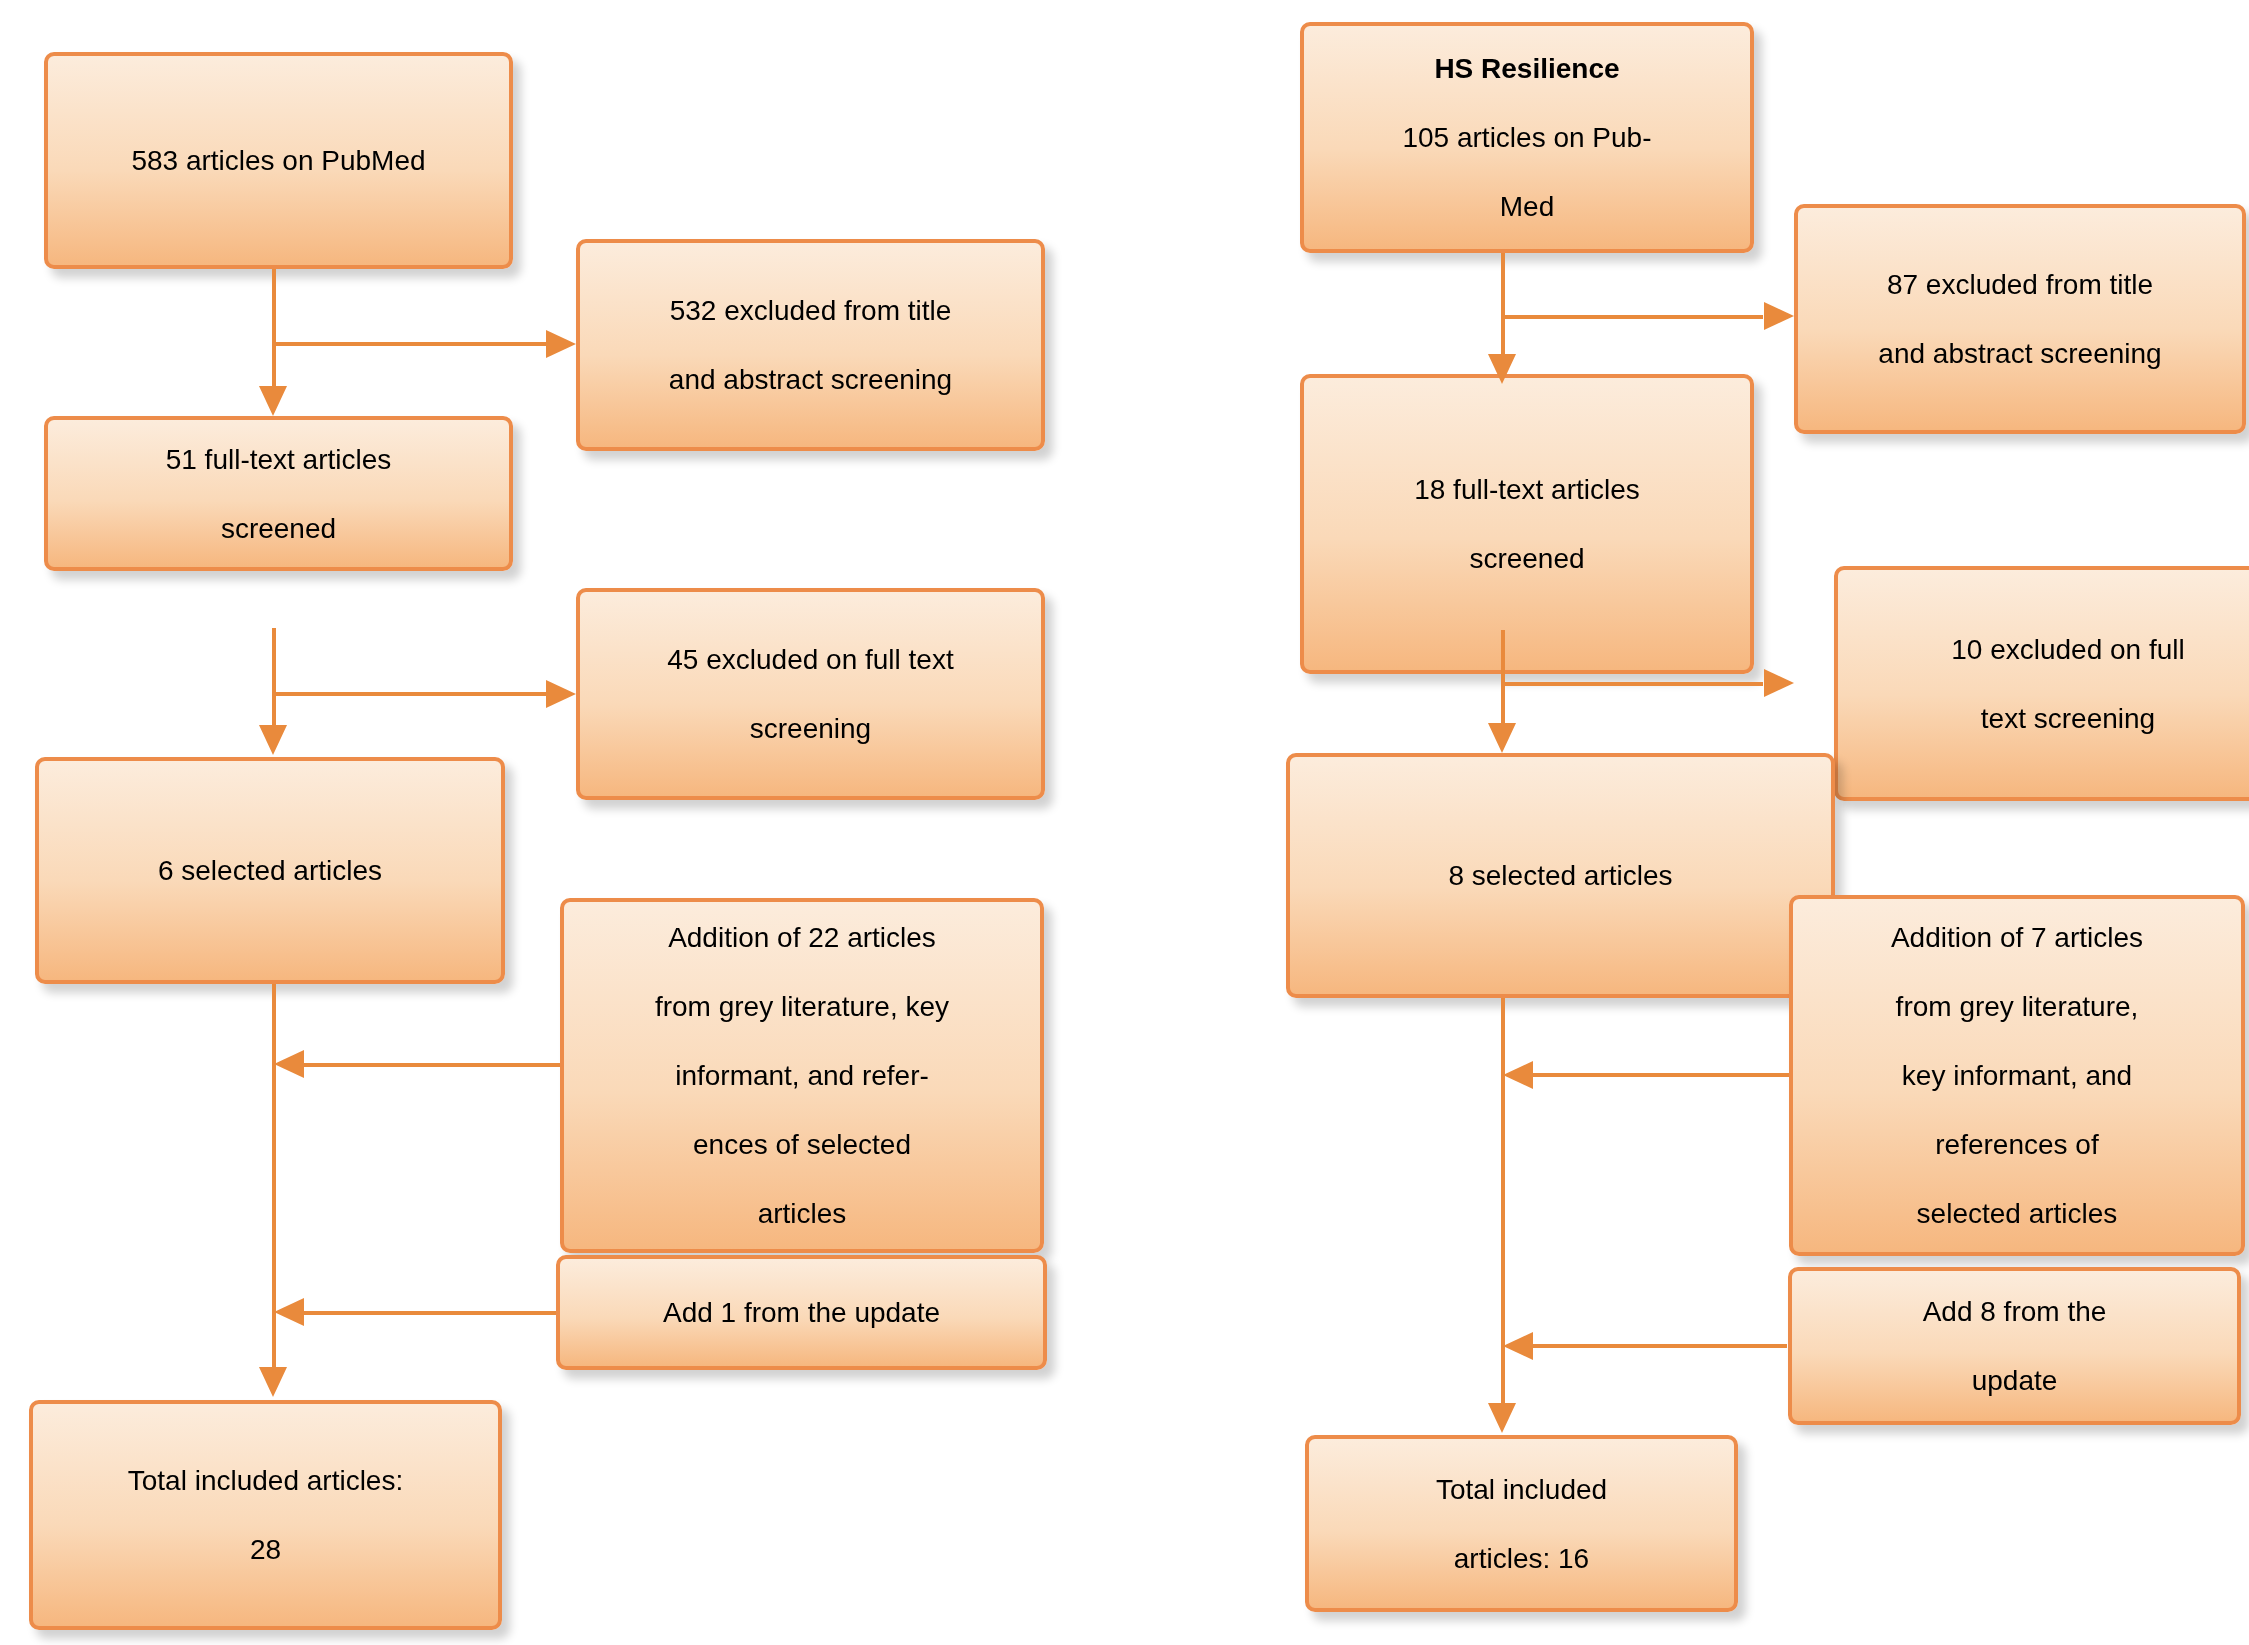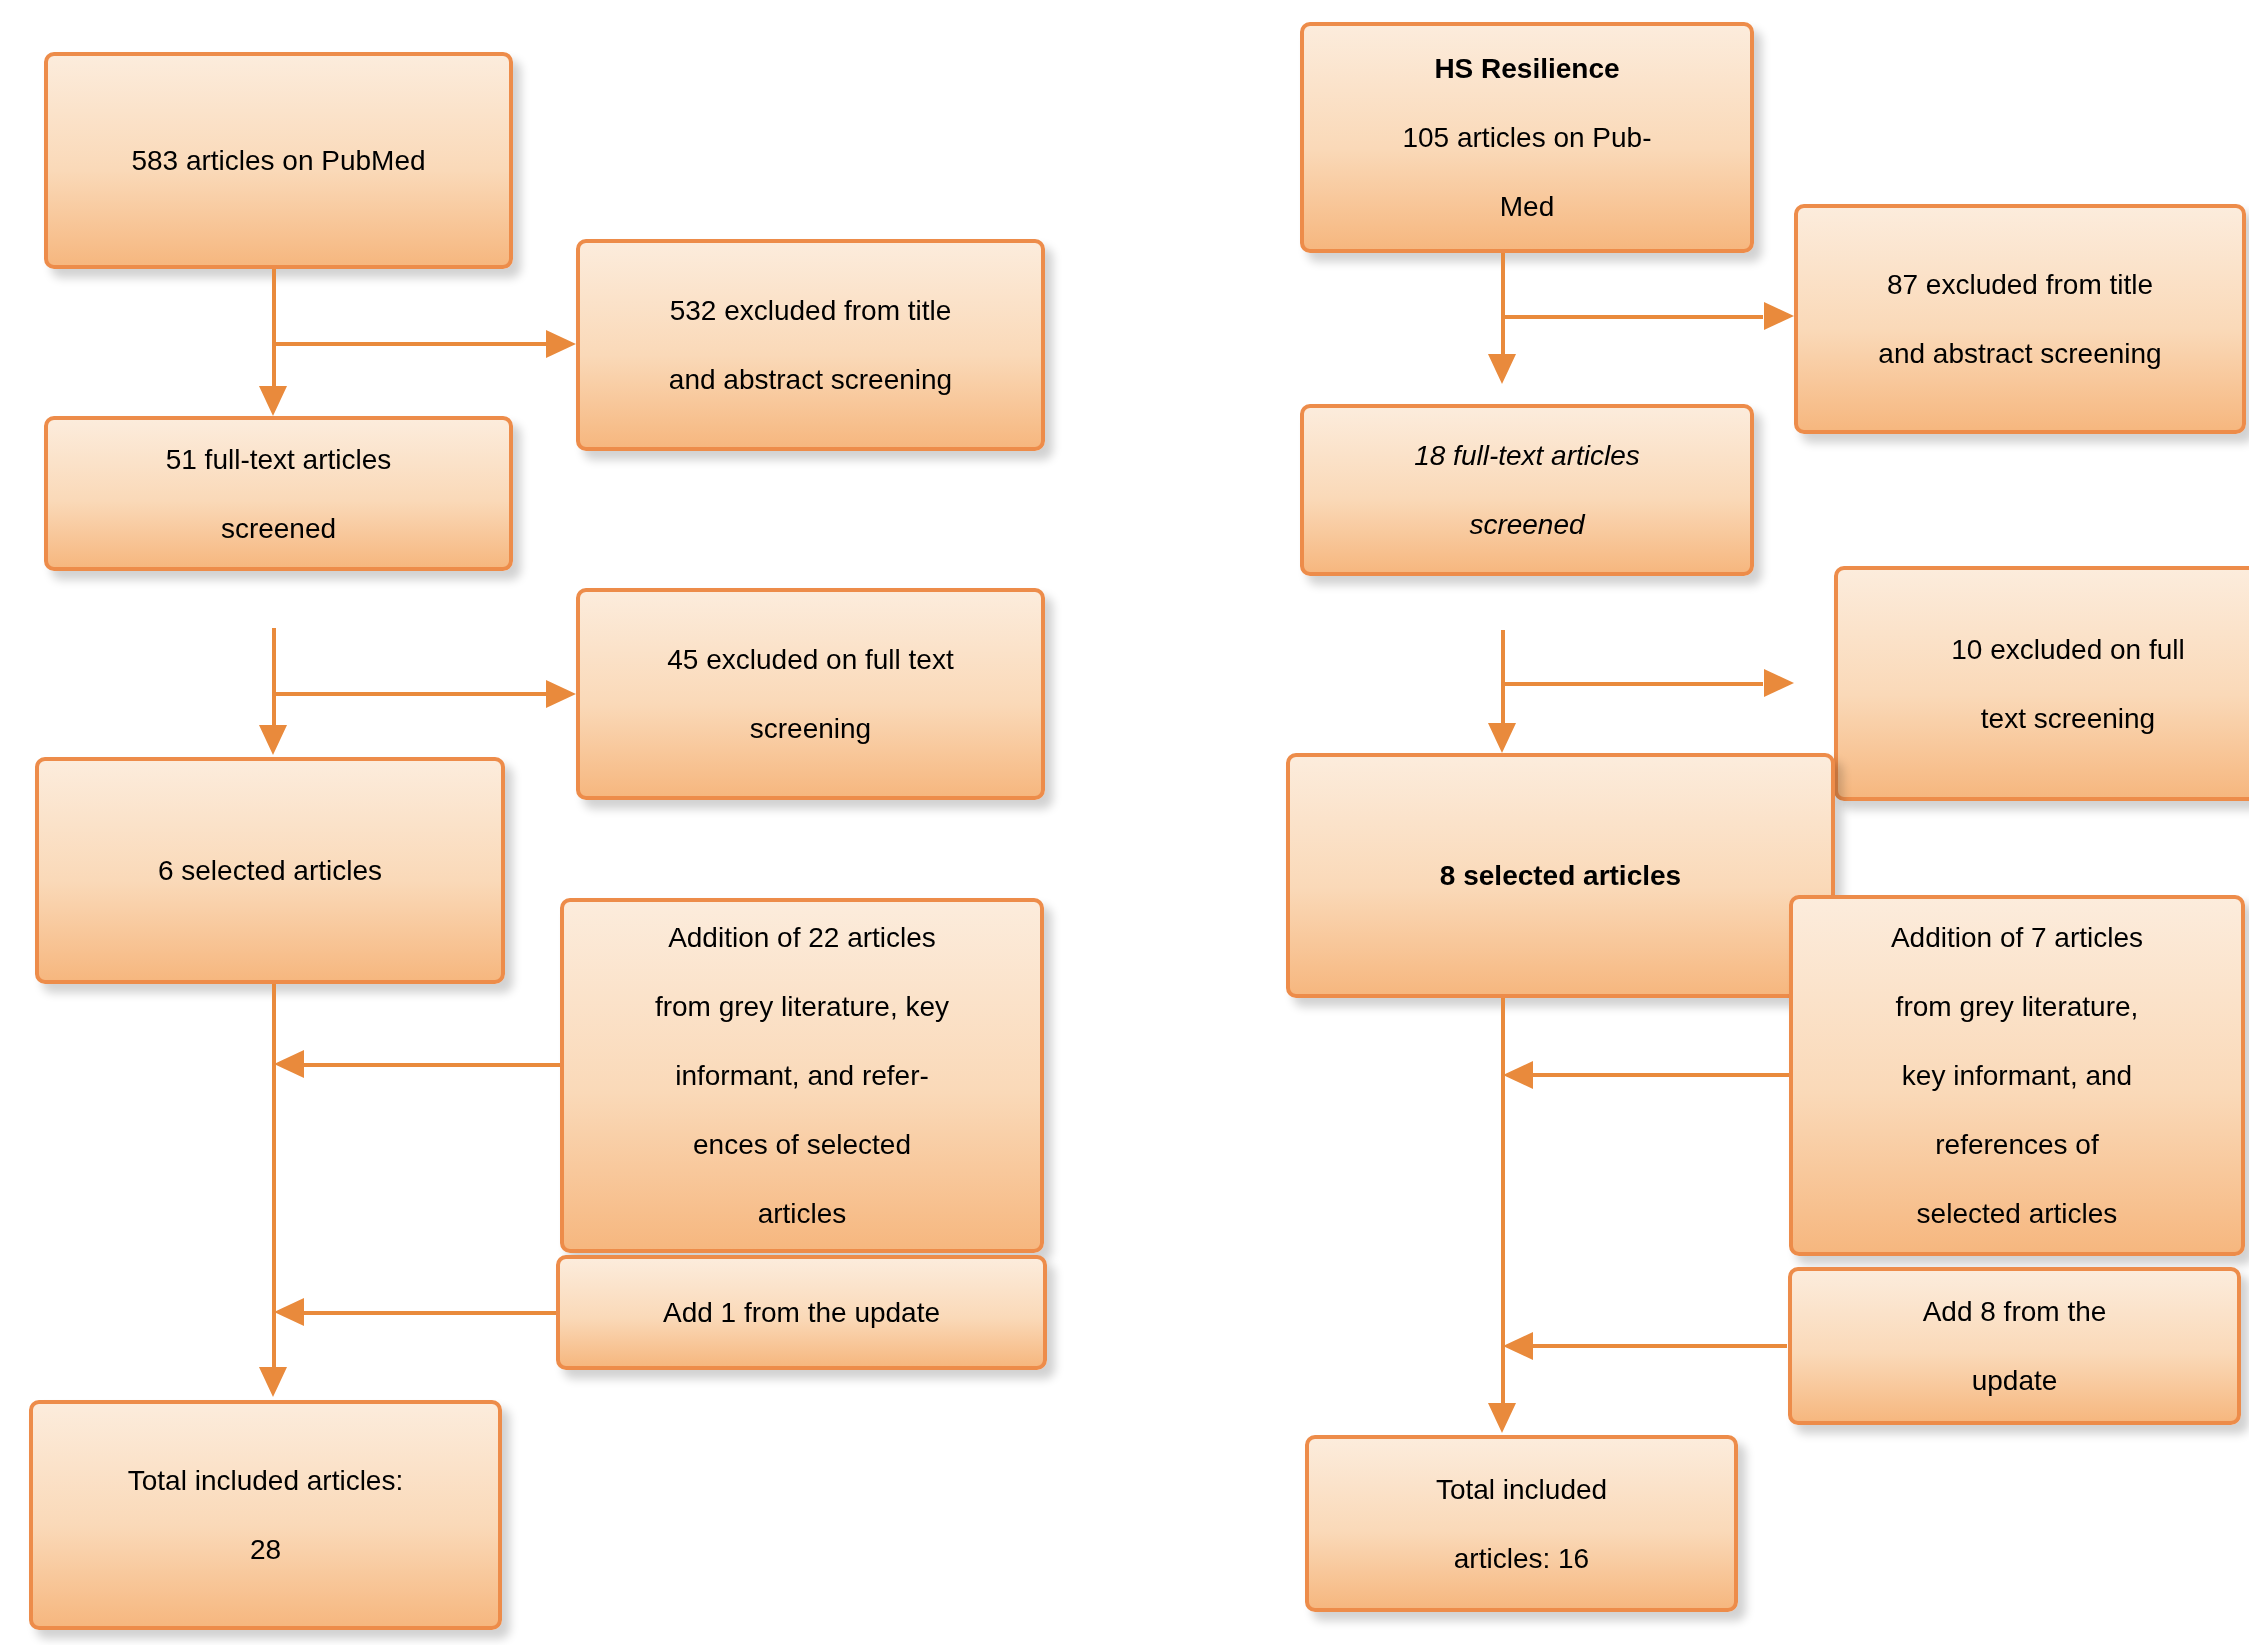--- a/index.html
+++ b/index.html
@@ -115,31 +115,31 @@
     <div class="box-title">HS Resilience</div>
     <div class="box-text">105 articles on Pub-
 Med</div>
   </div>
 
   <div class="box" style="left:1794px;top:204px;width:452px;height:230px;">
     <div class="box-text">87 excluded from title
 and abstract screening</div>
   </div>
 
-  <div class="box" style="left:1300px;top:404px;width:454px;height:172px;font-style:italic;">
+  <div class="box" style="left:1300px;top:374px;width:454px;height:300px;">
     <div class="box-text">18 full-text articles
 screened</div>
   </div>
 
   <div class="box" style="left:1834px;top:566px;width:468px;height:235px;">
     <div class="box-text">10 excluded on full
 text screening</div>
   </div>
 
-  <div class="box" style="left:1286px;top:753px;width:549px;height:245px;font-weight:bold;">
+  <div class="box" style="left:1286px;top:753px;width:549px;height:245px;">
     <div class="box-text">8 selected articles</div>
   </div>
 
   <div class="box" style="left:1789px;top:895px;width:456px;height:361px;">
     <div class="box-text">Addition of 7 articles
 from grey literature,
 key informant, and
 references of
 selected articles</div>
   </div>

